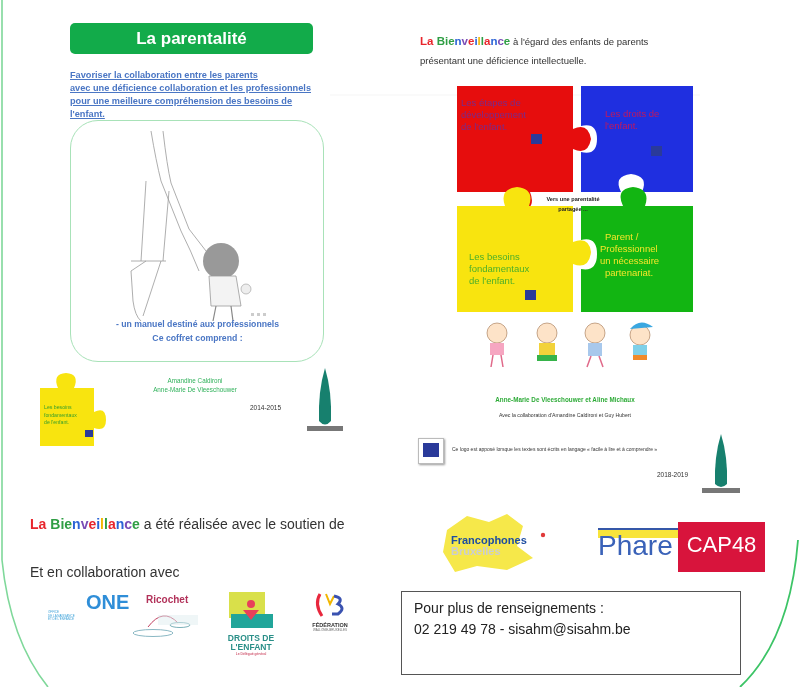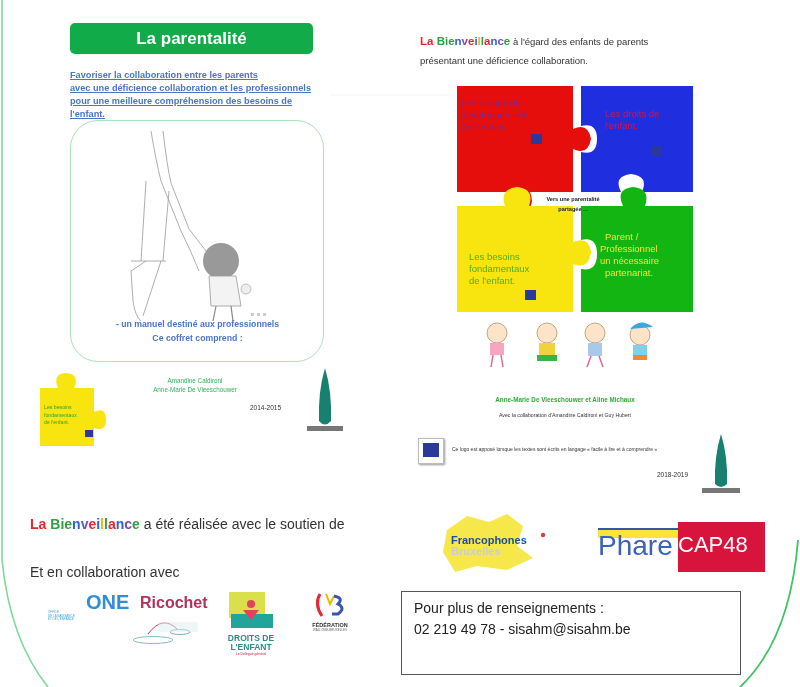--- a/index.html
+++ b/index.html
@@ -131,21 +131,21 @@
 <svg class="abs" style="left:305px;top:366px;" width="40" height="70" viewBox="0 0 40 70">
   <path d="M20 2 Q27 25 26 55 Q20 62 14 55 Q13 25 20 2 Z" fill="#17806e"></path>
   <rect x="2" y="60" width="36" height="5" fill="#777"></rect>
 </svg>
 
 <div class="abs bienv-title">
   <div>
     <span class="colored" id="colored-title-1"><span style="color: rgb(232, 38, 45);">L</span><span style="color: rgb(232, 38, 45);">a</span><span style="color: rgb(0, 0, 0);"> </span><span style="color: rgb(47, 158, 68);">B</span><span style="color: rgb(47, 158, 68);">i</span><span style="color: rgb(47, 158, 68);">e</span><span style="color: rgb(43, 99, 214);">n</span><span style="color: rgb(122, 76, 182);">v</span><span style="color: rgb(232, 38, 45);">e</span><span style="color: rgb(43, 99, 214);">i</span><span style="color: rgb(242, 182, 0);">l</span><span style="color: rgb(47, 158, 68);">l</span><span style="color: rgb(232, 38, 45);">a</span><span style="color: rgb(43, 99, 214);">n</span><span style="color: rgb(122, 76, 182);">c</span><span style="color: rgb(47, 158, 68);">e</span></span>
     <span>à l'égard des enfants de parents</span>
   </div>
-  <div>présentant une déficience collaboration.</div>
+  <div>présentant une déficience intellectuelle.</div>
 </div>
 
 <svg class="abs puzzle" viewBox="0 0 240 230">
 
   <path d="M2 2 L118 2 L118 45 Q133 38 136 55 Q133 72 118 65 L118 108 L75 108 Q82 125 64 128 Q46 125 53 108 L2 108 Z" fill="#e60d0d"></path>
 
   <path d="M126 2 L238 2 L238 108 L187 108 Q194 92 176 90 Q158 92 166 108 L126 108 L126 68 Q142 72 142 55 Q142 38 126 42 Z" fill="#1f2fe0"></path>
 
   <path d="M2 122 L50 122 Q44 105 62 103 Q80 105 74 122 L118 122 L118 158 Q134 152 136 168 Q134 186 118 180 L118 228 L2 228 Z" fill="#f8e40f"></path>
 
@@ -220,36 +220,36 @@
   <text x="14" y="32" font-size="11" font-weight="bold" fill="#1d4da0" font-family="Liberation Sans, sans-serif">Francophones</text>
   <text x="14" y="43" font-size="11" font-weight="bold" fill="#c9cdd3" font-family="Liberation Sans, sans-serif">Bruxelles</text>
   <circle cx="106" cy="23" r="2.2" fill="#e03a3a"></circle>
 </svg>
 
 <div class="abs" style="left:566px;top:528px;width:100px;height:44px;border-top:2px solid #3557a8;margin-left:32px;">
   <div style="height:8px;background:#f8e43a;margin-top:0;"></div>
   <div class="logo-text" style="font-size:28px;color:#3a62b8;line-height:28px;margin-top:-6px;">Phare</div>
 </div>
 
-<div class="abs" style="left:678px;top:522px;width:87px;height:50px;background:#d8143c;color:#fff;font-size:22px;text-align:left;line-height:46px;">CAP48</div>
+<div class="abs" style="left:678px;top:522px;width:87px;height:50px;background:#d8143c;color:#fff;font-size:22px;text-align:center;line-height:46px;">CAP48</div>
 
 <div class="abs collab">Et en collaboration avec</div>
 
 <div class="abs" style="left:48px;top:593px;width:70px;height:40px;">
   <div style="display:flex;align-items:center;padding-left:40px;">
     <div style="width:18px;height:18px;border-radius:50%;background:#e8273d;"></div>
     <div class="logo-text" style="font-size:20px;font-weight:bold;color:#2f8ed8;line-height:18px;margin-left:-2px;">ONE</div>
   </div>
   <div class="mini">OFFICE</div>
   <div class="mini">DE LA NAISSANCE</div>
   <div class="mini">ET DE L'ENFANCE</div>
 </div>
 
 <div class="abs" style="left:128px;top:594px;width:80px;height:46px;">
-  <div class="logo-text" style="font-size:16px;color:#b2325a;font-weight:bold;margin-left:12px;">Ricochet</div>
+  <div class="logo-text" style="font-size:10px;color:#b2325a;font-weight:bold;margin-left:18px;">Ricochet</div>
   <svg width="80" height="34" viewBox="0 0 80 34">
     <path d="M20 22 Q35 2 50 18" fill="none" stroke="#c04060" stroke-width="1"></path>
     <ellipse cx="25" cy="28" rx="20" ry="3.5" fill="none" stroke="#8ab8c4" stroke-width="1"></ellipse>
     <ellipse cx="52" cy="20" rx="10" ry="2.5" fill="none" stroke="#7ab0b8" stroke-width="1"></ellipse>
     <rect x="30" y="10" width="40" height="10" fill="#dfeef0" opacity="0.5"></rect>
   </svg>
 </div>
 
 <div class="abs" style="left:225px;top:590px;width:52px;height:76px;">
   <svg width="52" height="40" viewBox="0 0 52 40">

